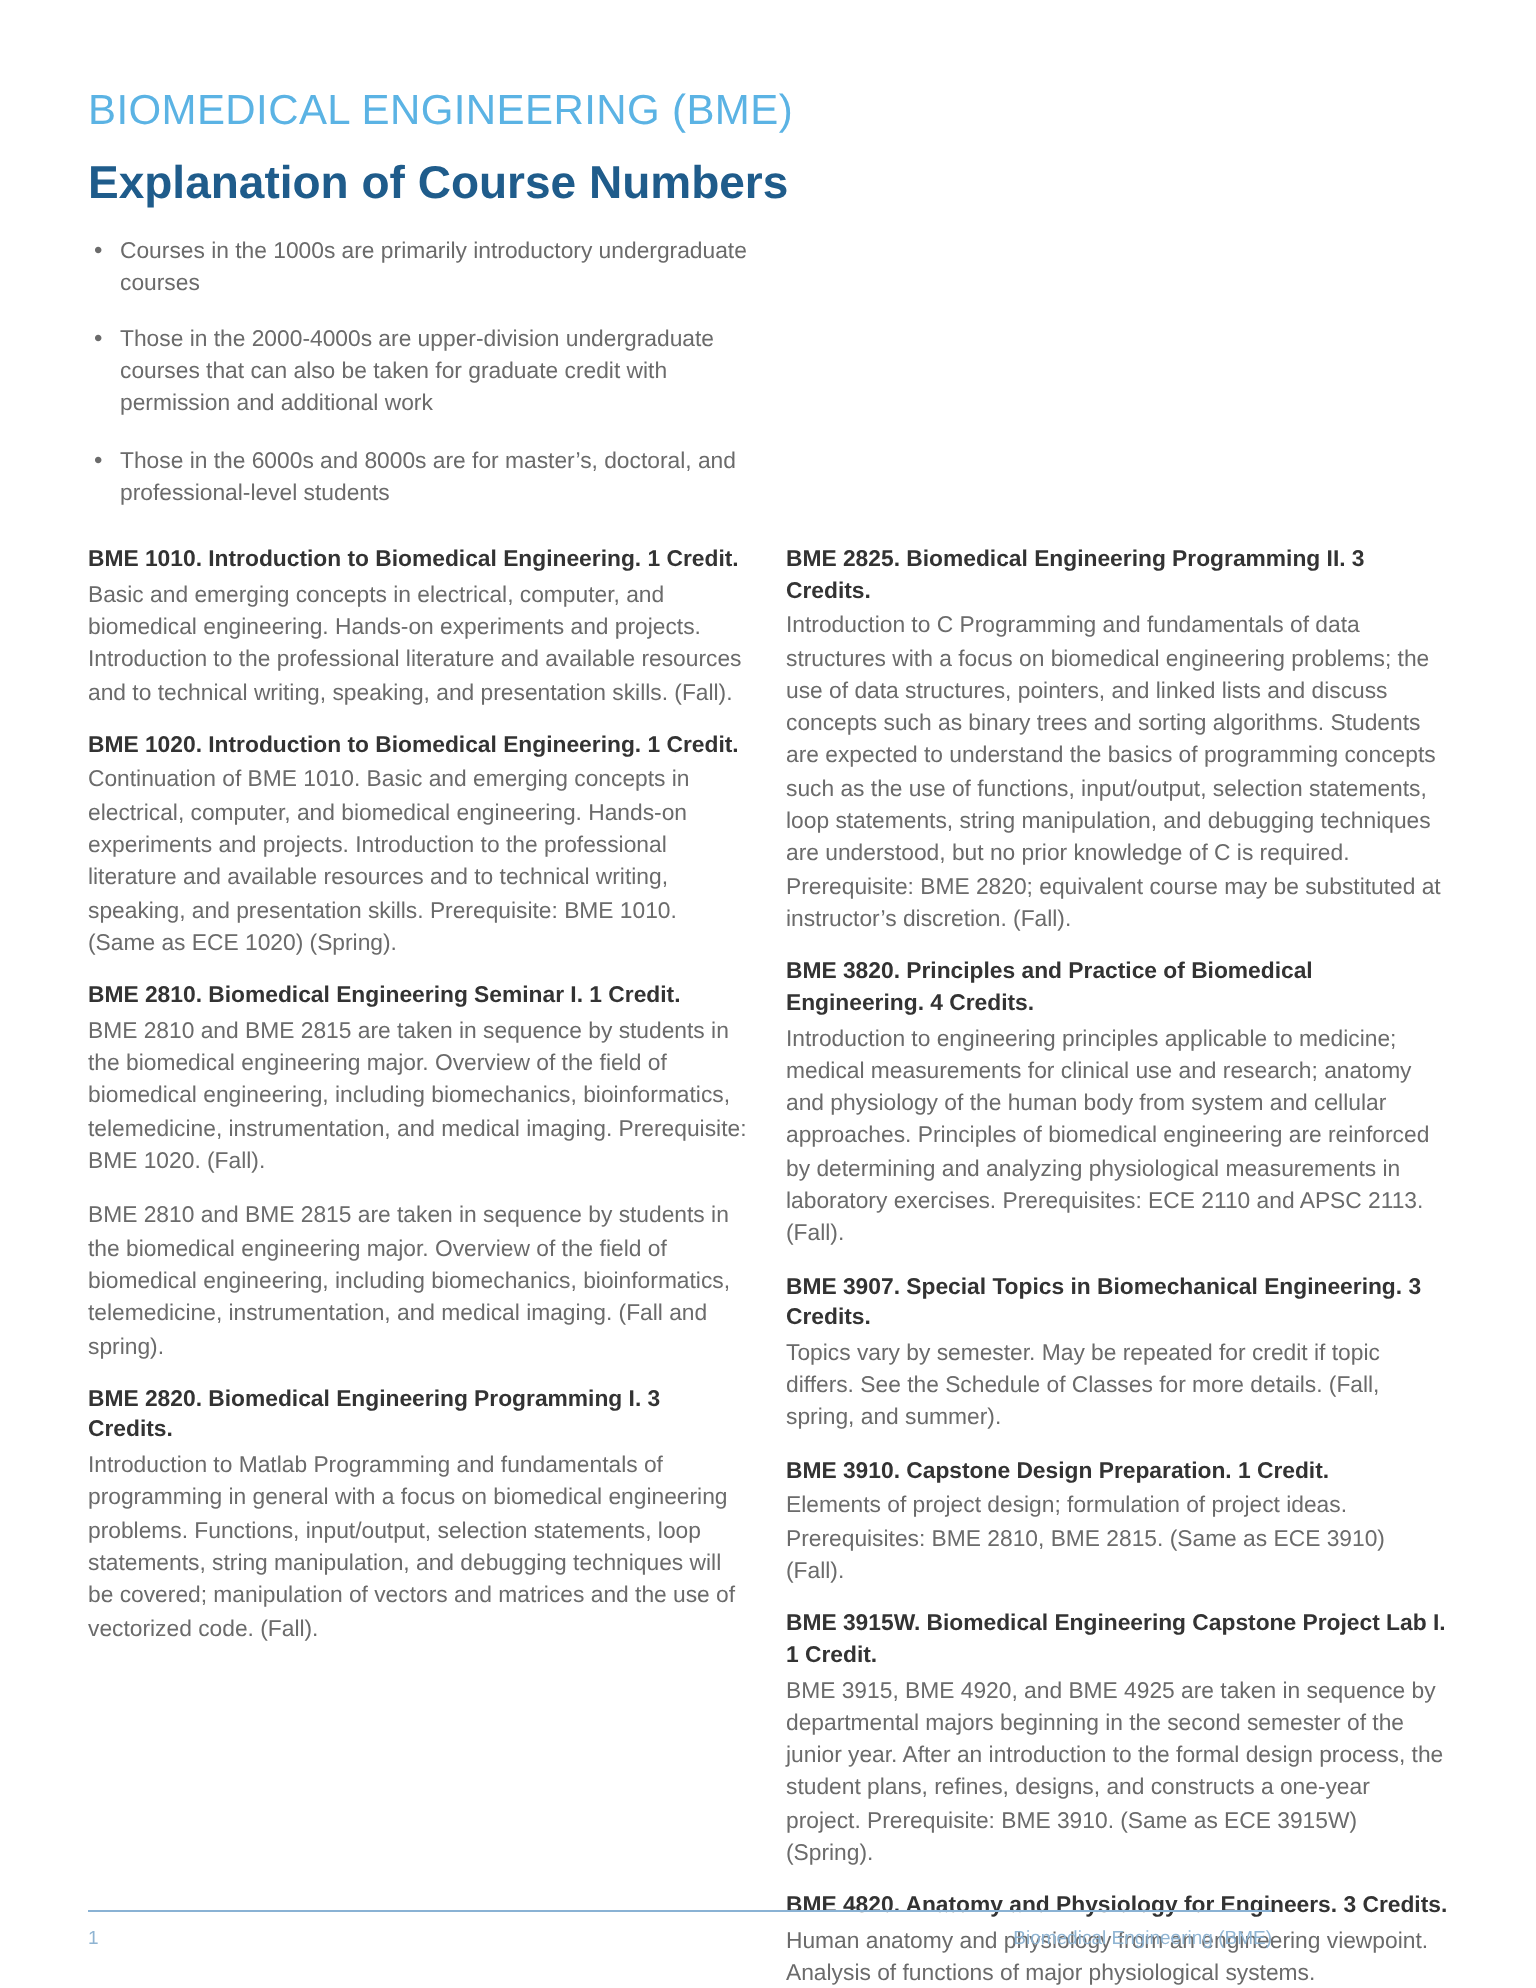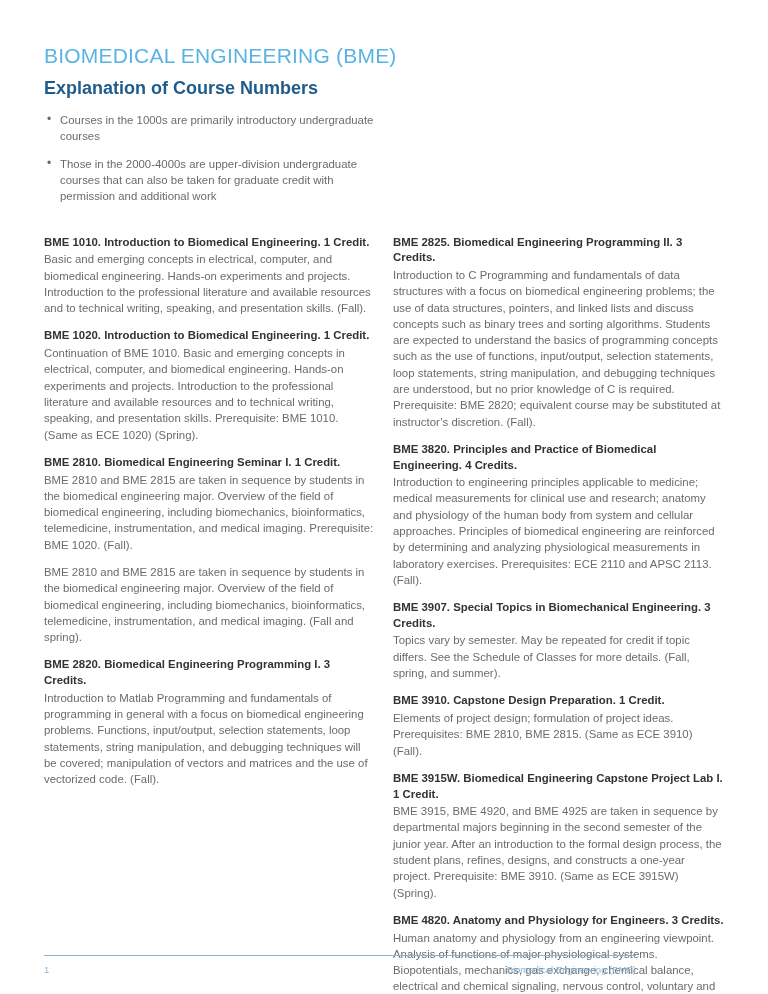--- a/index.html
+++ b/index.html
@@ -25,21 +25,21 @@
   
   .doc-title {
     font-size: 21px;
     font-weight: 400;
     color: #5bb3e4;
     letter-spacing: 0.2px;
     line-height: 1.15;
     margin: 0 0 10px 0;
   }
   .section-heading {
-    font-size: 18px;
+    font-size: 23px;
     font-weight: bold;
     color: #1f5c8b;
     line-height: 1.2;
     margin: 0 0 8px 0;
   }
 
   
   .intro-list {
     list-style: none;
     margin: 0 0 18px 0;
@@ -75,21 +75,21 @@
     flex: 0 0 331px;
   }
   .course {
     margin-bottom: 11px;
   }
   .course-title {
     font-size: 11.4px;
     font-weight: bold;
     color: #333333;
     line-height: 1.37;
-    margin: 12px 0 1px 0;
+    margin: 0 0 1px 0;
   }
   .course-desc {
     font-size: 11.4px;
     font-weight: 400;
     color: #6b6b6b;
     line-height: 1.43;
     margin: 0;
   }
 
   
@@ -121,20 +121,21 @@
 
 <div class="page">
 
   <h1 class="doc-title">BIOMEDICAL ENGINEERING (BME)</h1>
 
   <h2 class="section-heading">Explanation of Course Numbers</h2>
 
   <ul class="intro-list">
     <li>Courses in the 1000s are primarily introductory undergraduate courses</li>
     <li>Those in the 2000-4000s are upper-division undergraduate courses that can also be taken for graduate credit with permission and additional work</li>
+    <li>Those in the 6000s and 8000s are for master’s, doctoral, and professional-level students</li>
   </ul>
 
   <div class="columns">
 
     <div class="column">
 
       <div class="course">
         <p class="course-title">BME 1010. Introduction to Biomedical Engineering. 1 Credit.</p>
         <p class="course-desc">Basic and emerging concepts in electrical, computer, and biomedical engineering. Hands-on experiments and projects. Introduction to the professional literature and available resources and to technical writing, speaking, and presentation skills.  (Fall).</p>
       </div>

